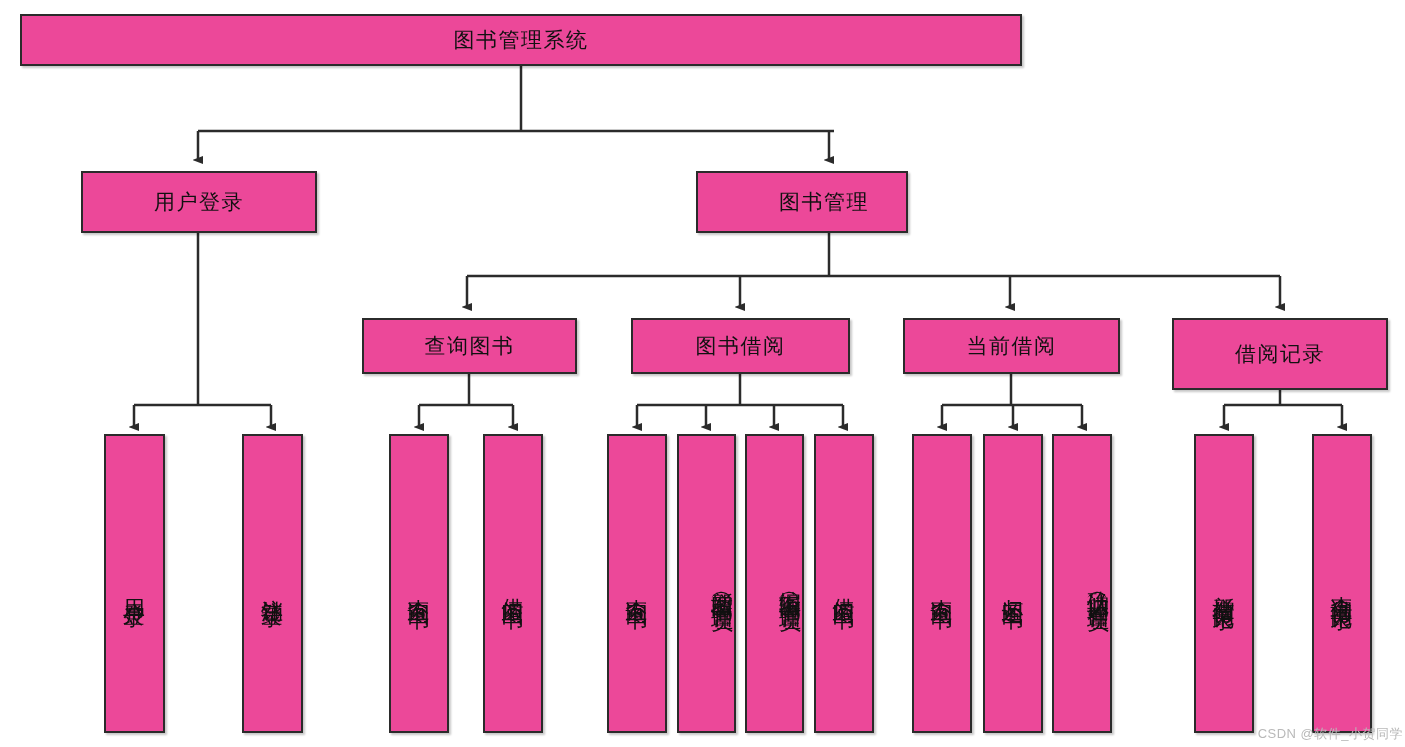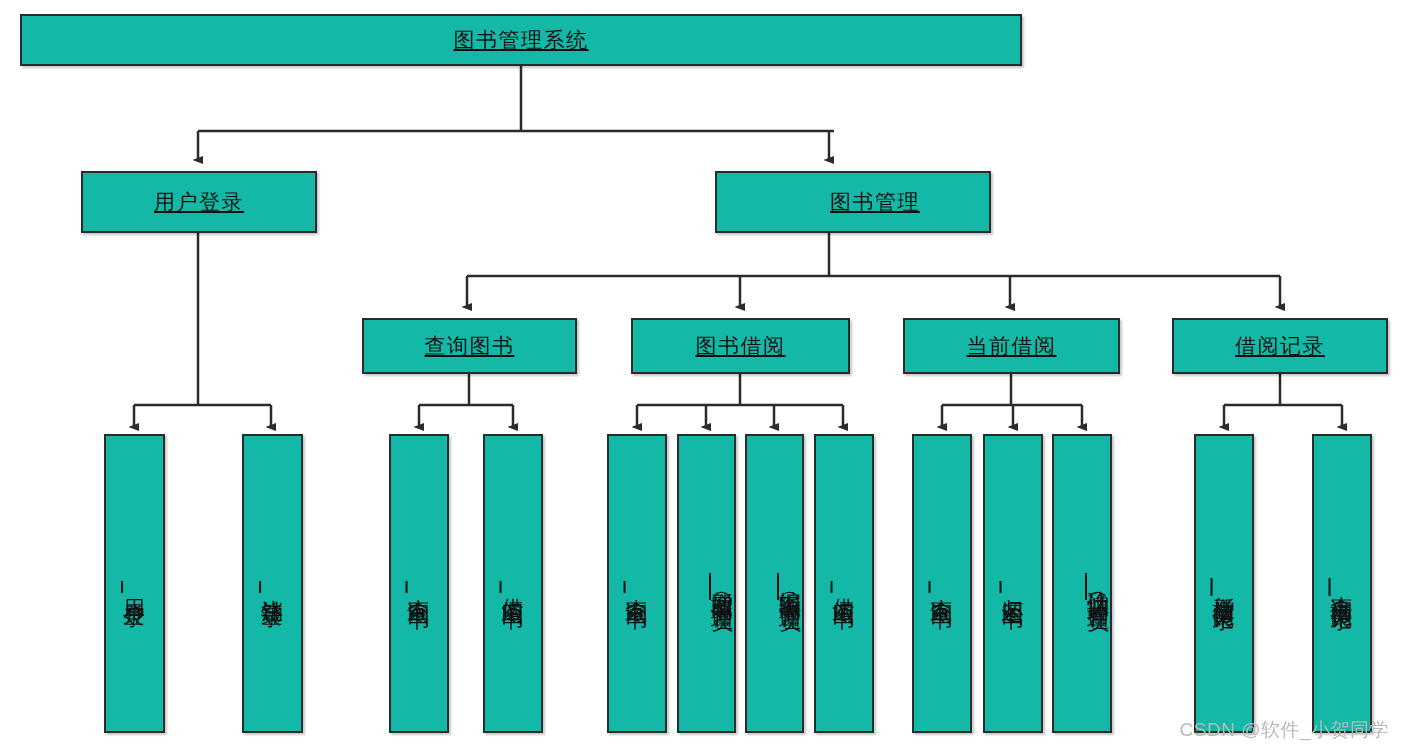--- a/index.html
+++ b/index.html
@@ -9,28 +9,27 @@
     font-family:"Liberation Sans","DejaVu Sans",sans-serif;
     overflow:hidden;
   }
   #canvas{position:relative;width:1405px;height:747px;}
 
   svg#edges{position:absolute;left:0;top:0;width:1405px;height:747px;pointer-events:none;}
 
   .node{
     position:absolute;
     box-sizing:border-box;
-    background:#14b8a6;
+    background:#ec4899;
     border:2.5px solid #2b2b2b;
     box-shadow:2px 2px 2px rgba(0,0,0,0.22);
     display:flex;
     align-items:center;
     justify-content:center;
     color:#111111;
-    text-decoration:underline;
   }
   .node.h{
     font-size:21px;
     letter-spacing:1px;
   }
   .node.v{
     writing-mode:vertical-rl;
     text-orientation:upright;
     font-size:22px;
     letter-spacing:3px;
@@ -45,23 +44,23 @@
     align-items:center;
   }
   .label{
     white-space:pre;
     line-height:1.05;
   }
   .node.h .label{letter-spacing:1.5px;}
 
   #watermark{
     position:absolute;
-    right:16px;
+    right:2px;
     bottom:4px;
-    font-size:19px;
+    font-size:13px;
     color:#b9b9b9;
     letter-spacing:0.5px;
     white-space:nowrap;
     margin-left:19px;
   }
 </style>
 </head>
 <body>
 
 <div id="canvas">
@@ -116,34 +115,34 @@
     </g>
   </svg>
 
   <div class="node h" style="left:20px;top:14px;width:1002px;height:52px;">
     <span class="label">图书管理系统</span>
   </div>
 
   <div class="node h" style="left:81px;top:171px;width:236px;height:62px;">
     <span class="label">用户登录</span>
   </div>
-  <div class="node h" style="left:715px;top:171px;width:276px;height:62px;padding-left:44px;">
+  <div class="node h" style="left:696px;top:171px;width:212px;height:62px;padding-left:44px;">
     <span class="label">图书管理</span>
   </div>
 
   <div class="node h" style="left:362px;top:318px;width:215px;height:56px;">
     <span class="label">查询图书</span>
   </div>
   <div class="node h" style="left:903px;top:318px;width:217px;height:56px;">
     <span class="label">当前借阅</span>
   </div>
   <div class="node h" style="left:631px;top:318px;width:219px;height:56px;">
     <span class="label">图书借阅</span>
   </div>
-  <div class="node h" style="left:1172px;top:318px;width:216px;height:56px;">
+  <div class="node h" style="left:1172px;top:318px;width:216px;height:72px;">
     <span class="label">借阅记录</span>
   </div>
 
   <div class="node v mid" style="left:104px;top:434px;width:61px;height:299px;">
     <span class="label">用户登录</span>
   </div>
   <div class="node v mid" style="left:242px;top:434px;width:61px;height:299px;">
     <span class="label">注销登录</span>
   </div>
 

